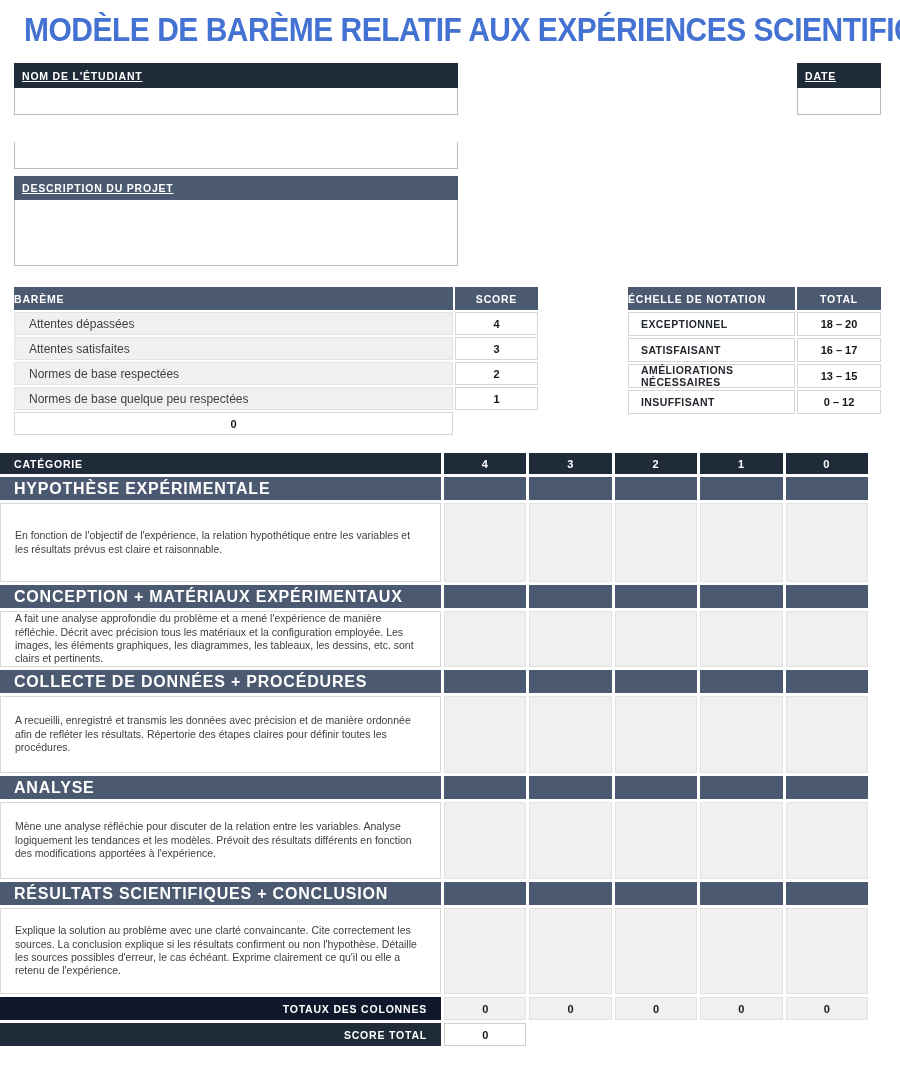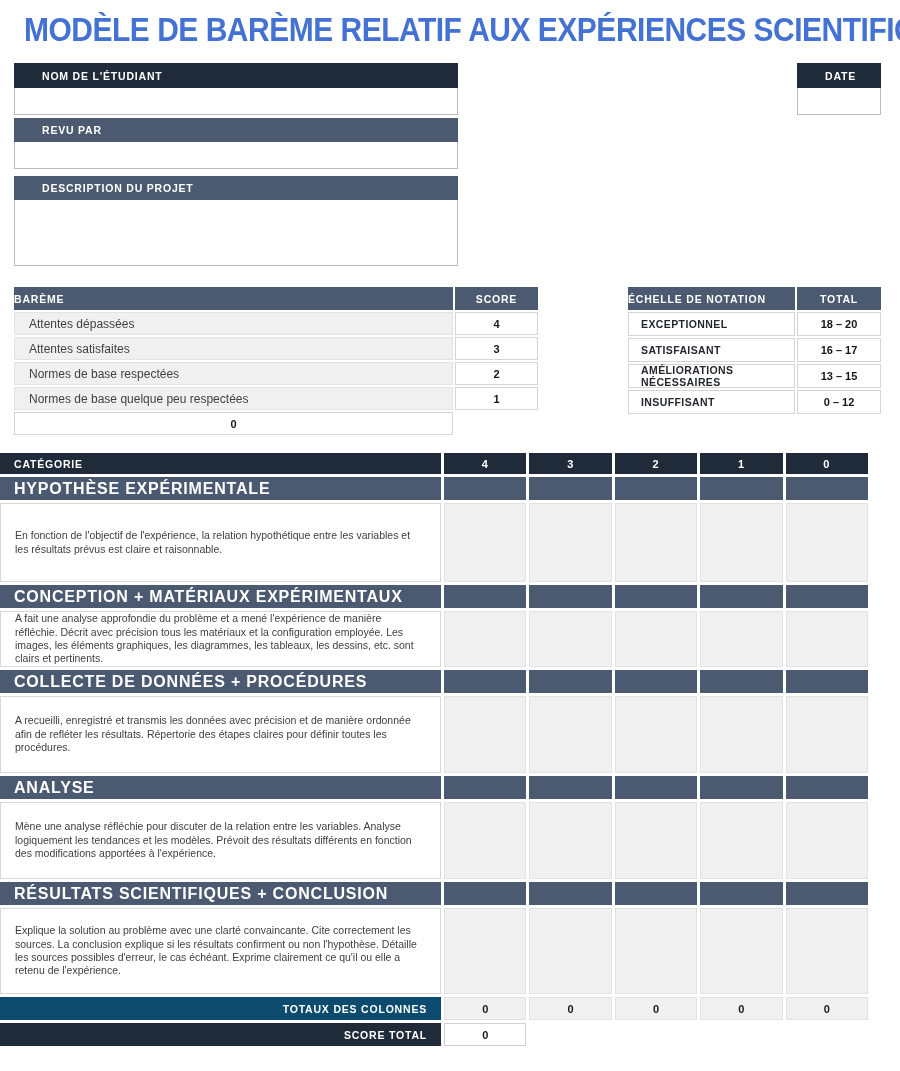--- a/index.html
+++ b/index.html
@@ -17,22 +17,22 @@
     position: absolute; left: 24px; top: 12px; width: 860px;
     font-size: 30px; font-weight: 800; letter-spacing: -0.5px;
     color: #4472d3;
     transform: scaleY(1.08); transform-origin: top left;
     white-space: nowrap;
   }
 
   
   .hbar {
     position: absolute; display: flex; align-items: center;
-    padding-left: 28px; color: #ffffff;
-    font-size: 10.5px; font-weight: bold; letter-spacing: 0.8px;
+    padding-left: 8px; color: #ffffff;
+    font-size: 10.5px; font-weight: bold; letter-spacing: 0.8px; text-decoration: underline;
   }
   .navy  { background: #202b39; }
   .slate { background: #4b5a70; }
   .inputbox {
     position: absolute; background: #ffffff;
     border: 1px solid #b9bdc2; border-top: none;
     font-size: 12px; color: #333; padding: 3px 8px;
     font-family: "Liberation Sans", sans-serif;
   }
   textarea.inputbox { resize: none; }
@@ -90,21 +90,21 @@
   .c-desc {
     background: #ffffff; border: 1px solid #d8d8d9;
     color: #3e3e3e; font-size: 10.5px; line-height: 1.28;
     display: flex; align-items: center; padding: 6px 14px;
   }
   .c-score {
     background: #f0f0f1; border: 1px solid #e2e2e3;
   }
   .h79 { height: 79px; } .h74 { height: 56px; } .h77 { height: 77px; } .h73 { height: 86px; }
   .c-totlbl {
-    background: #0c4a6e; color: #fff; font-weight: bold;
+    background: #0f172a; color: #fff; font-weight: bold;
     font-size: 10.5px; letter-spacing: 0.8px; height: 23px;
     display: flex; align-items: center; justify-content: flex-end; padding-right: 14px;
   }
   .c-totval {
     background: #f0f0f1; border: 1px solid #e2e2e3;
     display: flex; align-items: center; justify-content: center;
     font-weight: bold; color: #161616; font-size: 11px; height: 23px;
   }
   .c-stlbl {
     background: #202b39; color: #fff; font-weight: bold;
@@ -124,21 +124,20 @@
 <div class="page">
 
   <div class="title">MODÈLE DE BARÈME RELATIF AUX EXPÉRIENCES SCIENTIFIQUES</div>
 
   <div class="hbar navy" style="left:14px; top:63px; width:444px; height:25px;">NOM DE L'ÉTUDIANT</div>
   <input class="inputbox" style="left: 14px; top: 88px; width: 444px; height: 27px;" value="">
 
   <div class="hbar navy" style="left:797px; top:63px; width:84px; height:25px;">DATE</div>
   <input class="inputbox" style="left: 797px; top: 88px; width: 84px; height: 27px;" value="">
 
-  <div class="hbar slate" style="left:14px; top:118px; width:444px; height:24px;">REVU PAR</div>
   <input class="inputbox" style="left: 14px; top: 142px; width: 444px; height: 27px;" value="">
 
   <div class="hbar slate" style="left:14px; top:176px; width:444px; height:24px;">DESCRIPTION DU PROJET</div>
   <textarea class="inputbox" style="left: 14px; top: 200px; width: 444px; height: 66px;"></textarea>
 
   <div class="grid bareme">
     <div class="cell th">BARÈME</div>
     <div class="cell th center">SCORE</div>
 
     <div class="cell lbl">Attentes dépassées</div>

